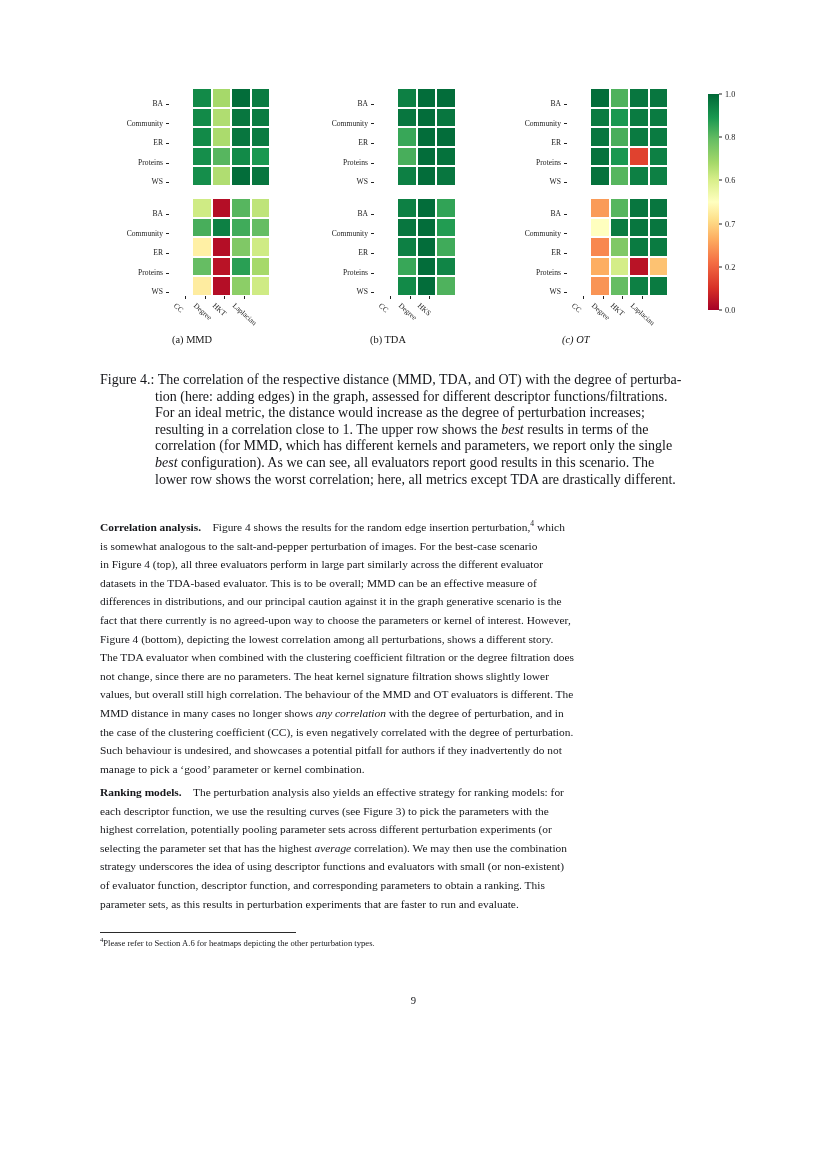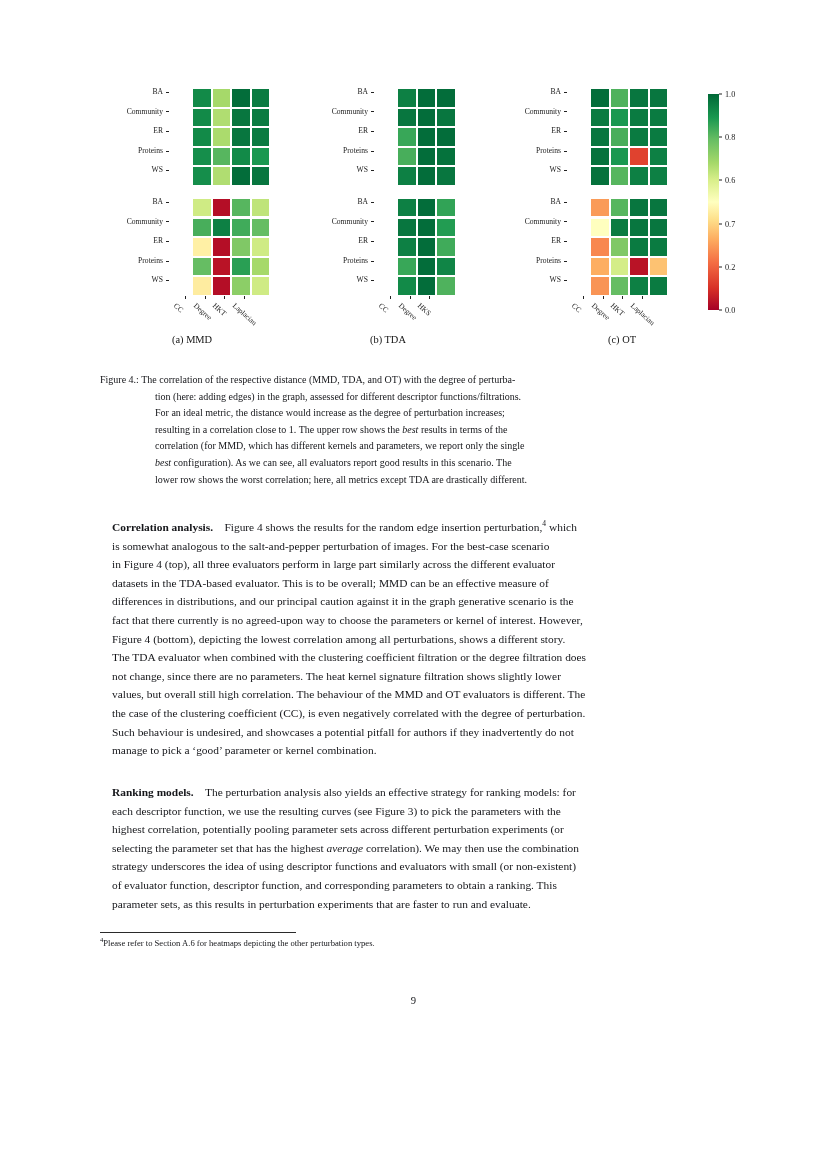--- a/index.html
+++ b/index.html
@@ -23,21 +23,21 @@
   .panels { position:absolute; left:0; top:0; width:600px; height:250px; }
 
   .panel { position:absolute; top:0; }
   .panel-mmd { left: 10px; }
   .panel-tda { left: 215px; }
   .panel-ot  { left: 408px; }
 
   .hm-block { position:relative; }
   .hm-block.top  { margin-bottom: 12px; }
 
-  .hm-row { display:flex; align-items:flex-start; height:19.6px;gap:16px; }
+  .hm-row { display:flex; align-items:flex-end; height:19.6px;gap:16px; }
   .hm-rowlabel {
     width: 66px;
     text-align: right;
     padding-right: 7px;
     font-size: 7.6px;
     font-family: "Liberation Serif", serif;
     color:#1a1a1a;
     white-space: nowrap;
     line-height: 1;
   }
@@ -90,40 +90,40 @@
   .cbar-ticks { position:absolute; left:11px; top:0; height:216px; width:46px;padding-left:16px; }
   .cbar-tick { position:absolute; left:0; display:flex; align-items:center; transform:translateY(-50%); }
   .cbar-tick i { display:block; width:3px; height:1px; background:#222; }
   .cbar-tick span { font-size:8.2px; margin-left:3px; color:#1a1a1a; }
 
   
   .subcaps { position:absolute; left:0; top:246px; width:660px; height:20px; }
   .subcap { position:absolute; font-size:10.4px; color:#141414; }
   .subcap-a { left: 72px; }
   .subcap-b { left: 270px; }
-  .subcap-c { left: 508px; }
+  .subcap-c { left: 462px; font-style: italic; }
 
   
   .caption {
     position:absolute;
     left: 100px; top: 372px;
     width: 634px;
-    font-size: 10px;
+    font-size: 14px;
     line-height: 16.6px;
     text-align: justify;
     text-justify: inter-word;
   }
   .caption .clabel { white-space:nowrap; }
   .cap-lines { }
   .cap-line { display:block; white-space:nowrap; }
   .cap-line.hang { padding-left:55px; }
 
   
   .body-block { position:absolute; left:100px; width:634px; }
-  .para { font-size:11.4px; line-height:18.6px; text-align:justify;margin-left:12px; }
+  .para { font-size:11.4px; line-height:18.6px; text-align:justify; }
   .para .lead { font-weight:bold; }
   .plines .pline { display:block; white-space:nowrap; }
   .plines .pline:last-child { }
   .p1 { top: 518px; }
   .p2 { top: 783px; }
 
   sup { font-size:7.6px; vertical-align: super; line-height:0; }
   i.it, em { font-style: italic; }
 
   
@@ -543,20 +543,21 @@
           <span class="pline"><span class="lead">Correlation analysis.</span>&nbsp;&nbsp;&nbsp;&nbsp;Figure 4 shows the results for the random edge insertion perturbation,<sup>4</sup> which</span>
           <span class="pline">is somewhat analogous to the salt-and-pepper perturbation of images. For the best-case scenario</span>
           <span class="pline">in Figure 4 (top), all three evaluators perform in large part similarly across the different evaluator</span>
           <span class="pline">datasets in the TDA-based evaluator. This is to be overall; MMD can be an effective measure of</span>
           <span class="pline">differences in distributions, and our principal caution against it in the graph generative scenario is the</span>
           <span class="pline">fact that there currently is no agreed-upon way to choose the parameters or kernel of interest. However,</span>
           <span class="pline">Figure 4 (bottom), depicting the lowest correlation among all perturbations, shows a different story.</span>
           <span class="pline">The TDA evaluator when combined with the clustering coefficient filtration or the degree filtration does</span>
           <span class="pline">not change, since there are no parameters. The heat kernel signature filtration shows slightly lower</span>
           <span class="pline">values, but overall still high correlation. The behaviour of the MMD and OT evaluators is different. The</span>
+          <span class="pline">MMD distance in many cases no longer shows <i class="it">any correlation</i> with the degree of perturbation, and in</span>
           <span class="pline">the case of the clustering coefficient (CC), is even negatively correlated with the degree of perturbation.</span>
           <span class="pline">Such behaviour is undesired, and showcases a potential pitfall for authors if they inadvertently do not</span>
           <span class="pline">manage to pick a ‘good’ parameter or kernel combination.</span>
         </div>
     </div>
   </div>
 
   <div class="body-block p2">
     <div class="para">
       <div class="plines">

